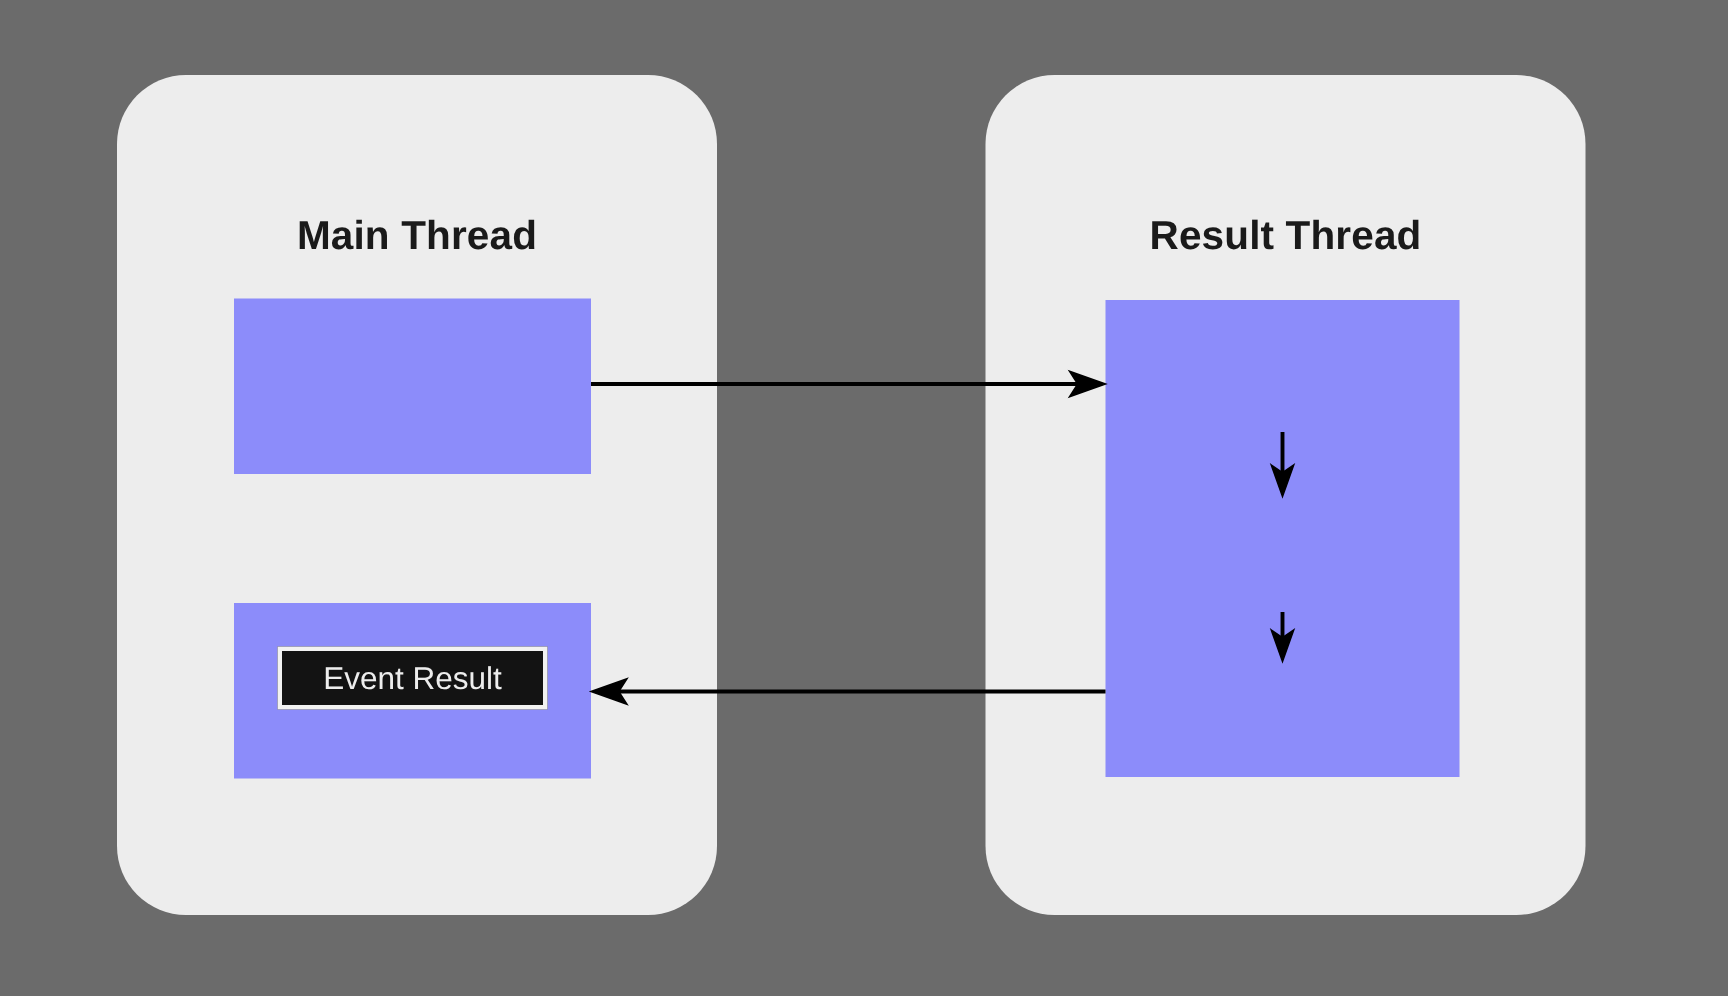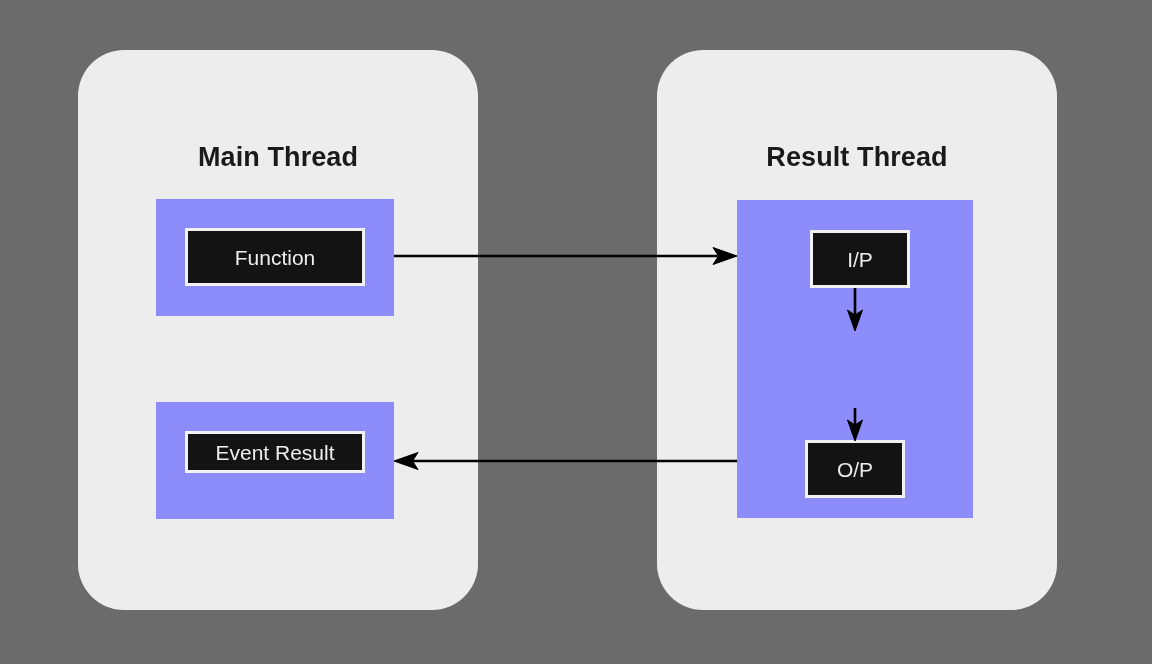--- a/index.html
+++ b/index.html
@@ -91,28 +91,25 @@
   </div>
 
   <div class="panel" id="panel-worker">
     <div class="panel-title">Result Thread</div>
   </div>
 
   <div class="purple-box" id="group-function"></div>
   <div class="purple-box" id="group-event-result"></div>
   <div class="purple-box" id="group-worker-flow"></div>
 
-  <div class="node" id="node-function">Function</div>
 
   <div class="node" id="node-event-result">Event Result</div>
 
-  <div class="node" id="node-ip">I/P</div>
 
 
-  <div class="node" id="node-op">O/P</div>
 
   <svg id="arrow-layer" viewBox="0 0 1152 664" width="1152" height="664">
 
     <g>
       <line x1="394" y1="256" x2="724" y2="256" stroke="#000000" stroke-width="2.6"></line>
       <path d="M 737 256 L 713 247.5 L 718.5 256 L 713 264.5 Z" fill="#000000" stroke="#000000" stroke-width="1" stroke-linejoin="miter"></path>
     </g>
 
     <g>
       <line x1="855" y1="288" x2="855" y2="320" stroke="#000000" stroke-width="2.6"></line>

